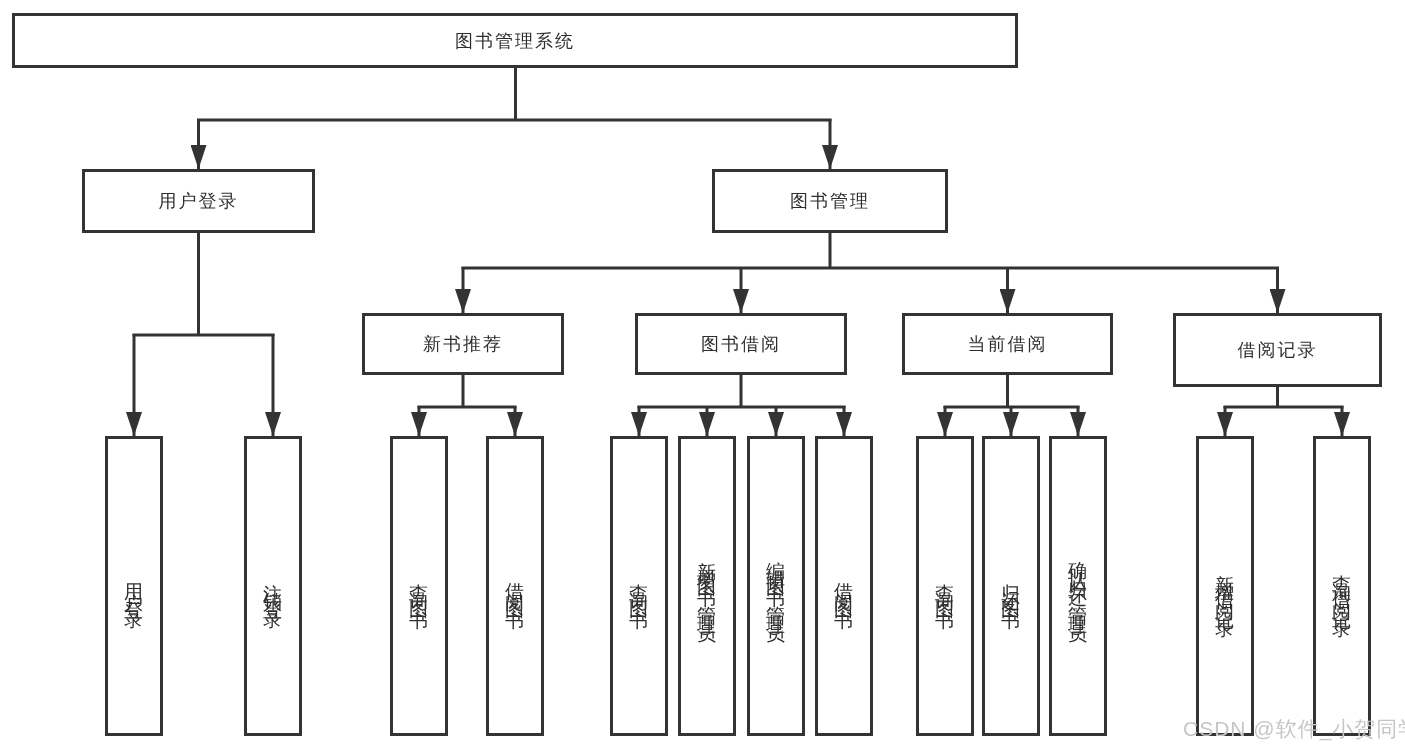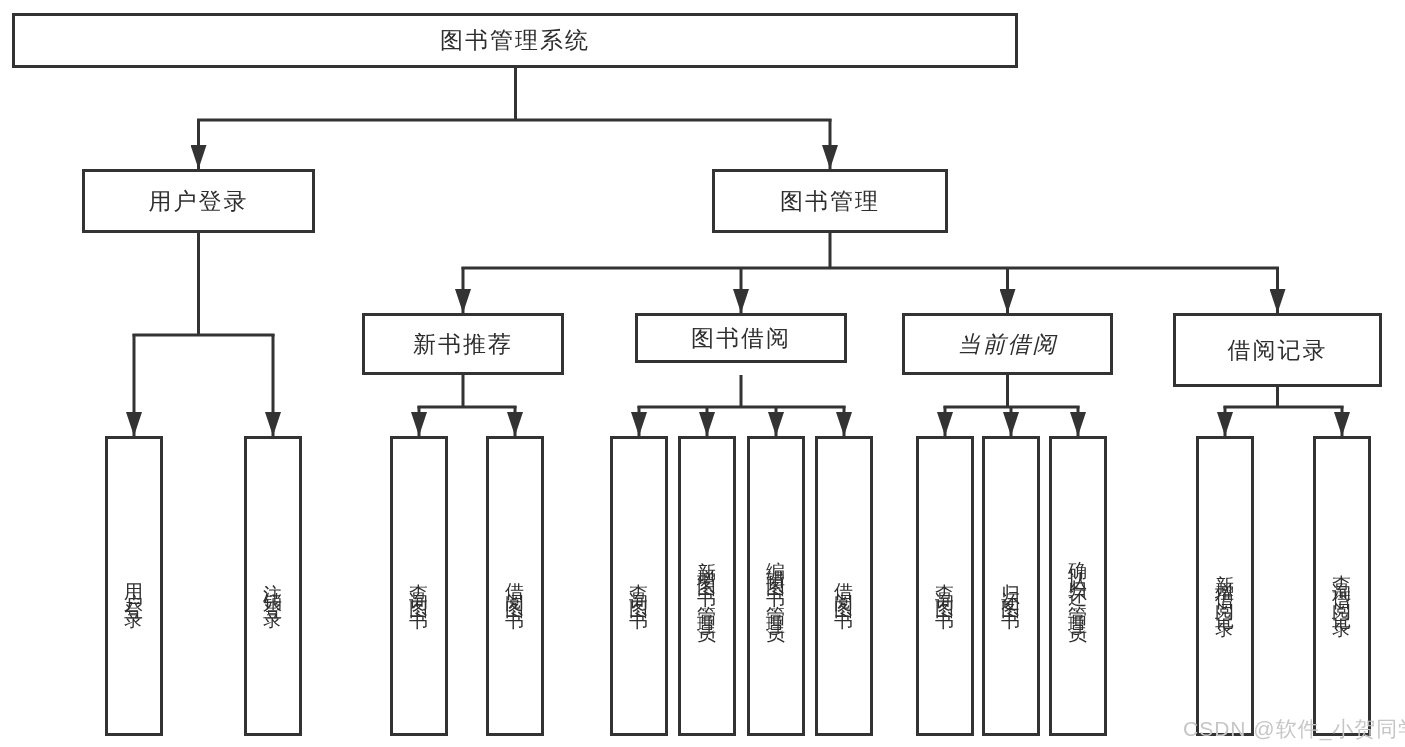--- a/index.html
+++ b/index.html
@@ -18,21 +18,21 @@
   }
   .box {
     position: absolute;
     box-sizing: border-box;
     background: #ffffff;
     border: 3px solid #333333;
     display: flex;
     align-items: center;
     justify-content: center;
     color: #2e2e2e;
-    font-size: 23px;
+    font-size: 18px;
     letter-spacing: 2px;
     white-space: nowrap;
   }
   .vbox {
     writing-mode: vertical-rl;
     text-orientation: mixed;
     font-size: 19px;
     letter-spacing: 9px;
     line-height: 1;
     white-space: normal;
@@ -94,22 +94,22 @@
       <line x1="1342" y1="406" x2="1342" y2="436" marker-end="url(#arrow)"></line>
     </g>
   </svg>
 
   <div class="box" style="left:12px; top:13px; width:1006px; height:55px;">图书管理系统</div>
 
   <div class="box" style="left:82px; top:169px; width:233px; height:64px;">用户登录</div>
   <div class="box" style="left:712px; top:169px; width:236px; height:64px;text-align:right;">图书管理</div>
 
   <div class="box" style="left:362px; top:313px; width:202px; height:62px;">新书推荐</div>
-  <div class="box" style="left:635px; top:313px; width:212px; height:50px;">图书借阅</div>
-  <div class="box" style="left:902px; top:313px; width:211px; height:62px;font-style:italic;">当前借阅</div>
+  <div class="box" style="left:635px; top:313px; width:212px; height:62px;">图书借阅</div>
+  <div class="box" style="left:902px; top:313px; width:211px; height:62px;">当前借阅</div>
   <div class="box" style="left:1173px; top:313px; width:209px; height:74px;">借阅记录</div>
 
   <div class="box vbox" style="left:105px; top:436px; width:58px; height:300px;">用户登录</div>
   <div class="box vbox" style="left:244px; top:436px; width:58px; height:300px;">注销登录</div>
 
   <div class="box vbox" style="left:390px; top:436px; width:58px; height:300px;">查询图书</div>
   <div class="box vbox" style="left:486px; top:436px; width:58px; height:300px;">借阅图书</div>
 
   <div class="box vbox" style="left:610px; top:436px; width:58px; height:300px;">查询图书</div>
   <div class="box vbox" style="left:678px; top:436px; width:58px; height:300px;">新增图书（管理员）</div>

